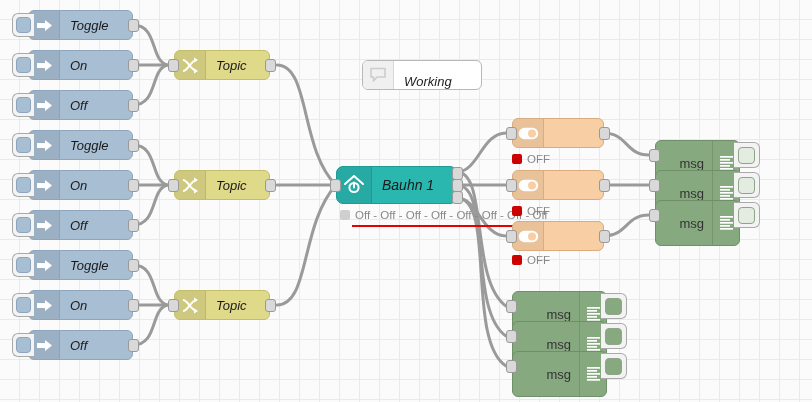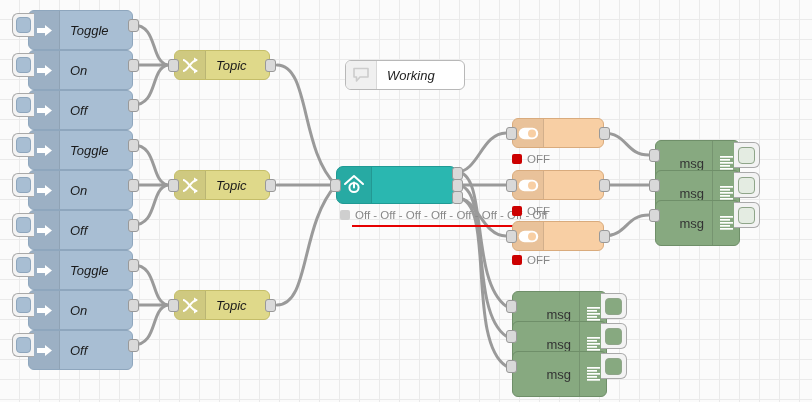--- a/index.html
+++ b/index.html
@@ -87,21 +87,21 @@
     background: #d9d9d9;
     border: 1px solid #999;
     border-radius: 3px;
     box-sizing: border-box;
   }
   .port.in  { left: -7px; }
   .port.out { right: -7px; }
 
   
   .inject-node {
-    height: 40px;
+    height: 30px;
     background: #a8bed3;
     border-color: #8ea6bd;
   }
   .inject-btn {
     position: absolute;
     left: -17px;
     top: 2px;
     width: 22px;
     height: 24px;
     background: #f3f3f3;
@@ -430,37 +430,38 @@
         <path d="M2 14 C7 14 10 3 16 3" stroke="#fff" stroke-width="2" fill="none"></path>
         <path d="M13 0.5 L17 3 L13 5.5 Z" fill="#fff"></path>
         <path d="M13 11.5 L17 14 L13 16.5 Z" fill="#fff"></path>
       </svg>
     </div>
     <div class="node-label">Topic</div>
     <div class="port in" style="top:8px;"></div>
     <div class="port out" style="top:8px;"></div>
   </div>
 
-  <div class="node comment-node" style="left:345px; top:60px; width:120px;">
+  <div class="node comment-node" style="left:362px; top:60px; width:120px;align-items:flex-end;">
     <div class="node-icon-box">
       <svg width="18" height="16" viewBox="0 0 18 16">
         <path d="M2 1.5 H16 V10 H8 L4.5 14 V10 H2 Z" fill="none" stroke="#ccc" stroke-width="1.6" stroke-linejoin="round"></path>
       </svg>
     </div>
     <div class="node-label">Working</div>
   </div>
 
   <div class="node device-node" style="left:336px; top:166px; width:121px;">
     <div class="node-icon-box">
       <svg width="24" height="24" viewBox="0 0 24 24">
         <path d="M3 11 L12 3 L21 11" fill="none" stroke="#fff" stroke-width="2" stroke-linecap="round" stroke-linejoin="round"></path>
         <circle cx="12" cy="14.5" r="4.6" fill="none" stroke="#fff" stroke-width="2"></circle>
         <line x1="12" y1="9.6" x2="12" y2="14.5" stroke="#fff" stroke-width="2" stroke-linecap="round"></line>
       </svg>
     </div>
+    <div class="node-label">Bauhn 1</div>
     <div class="port in" style="top:12px;"></div>
     <div class="port out" style="top:0px;"></div>
     <div class="port out" style="top:12px;"></div>
     <div class="port out" style="top:24px;"></div>
   </div>
 
   <div class="status" style="left:340px; top:209px;">
     <div class="status-dot grey"></div>
     <div class="status-text">Off - Off - Off - Off - Off - Off - Off - Off</div>
   </div>

